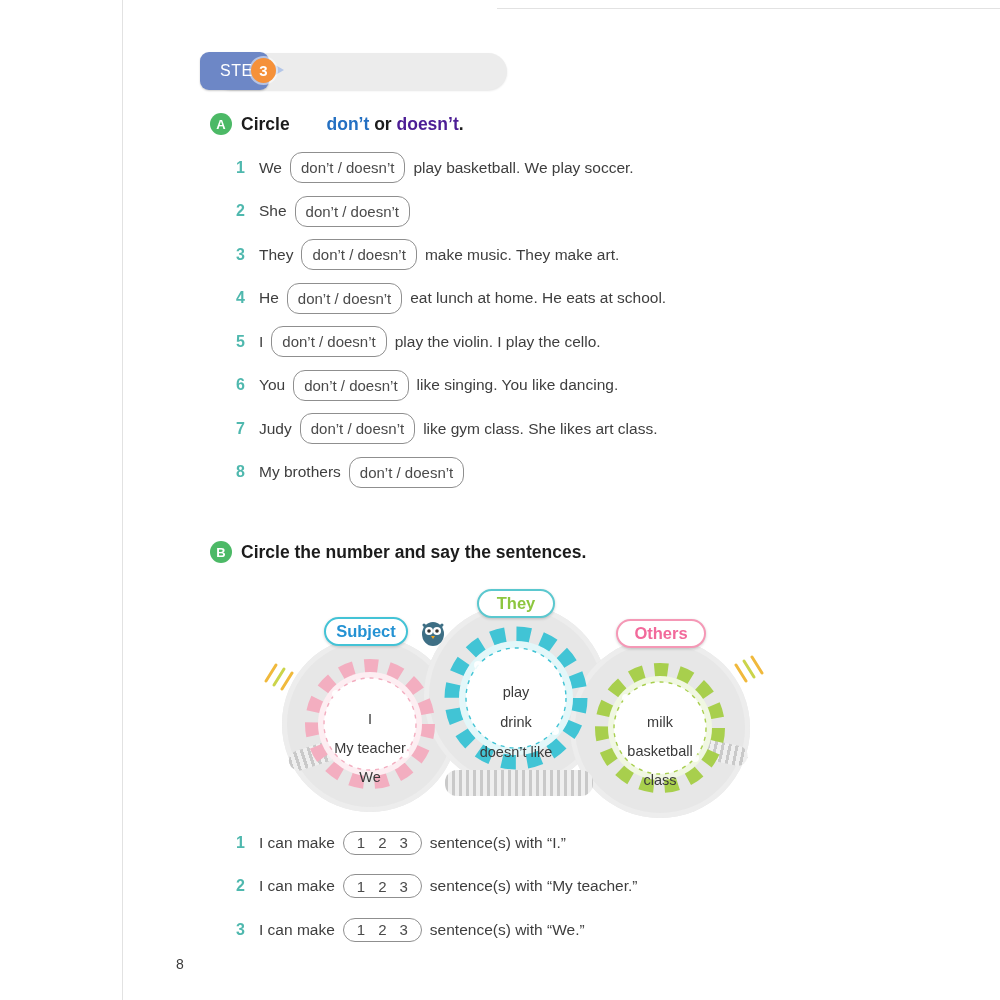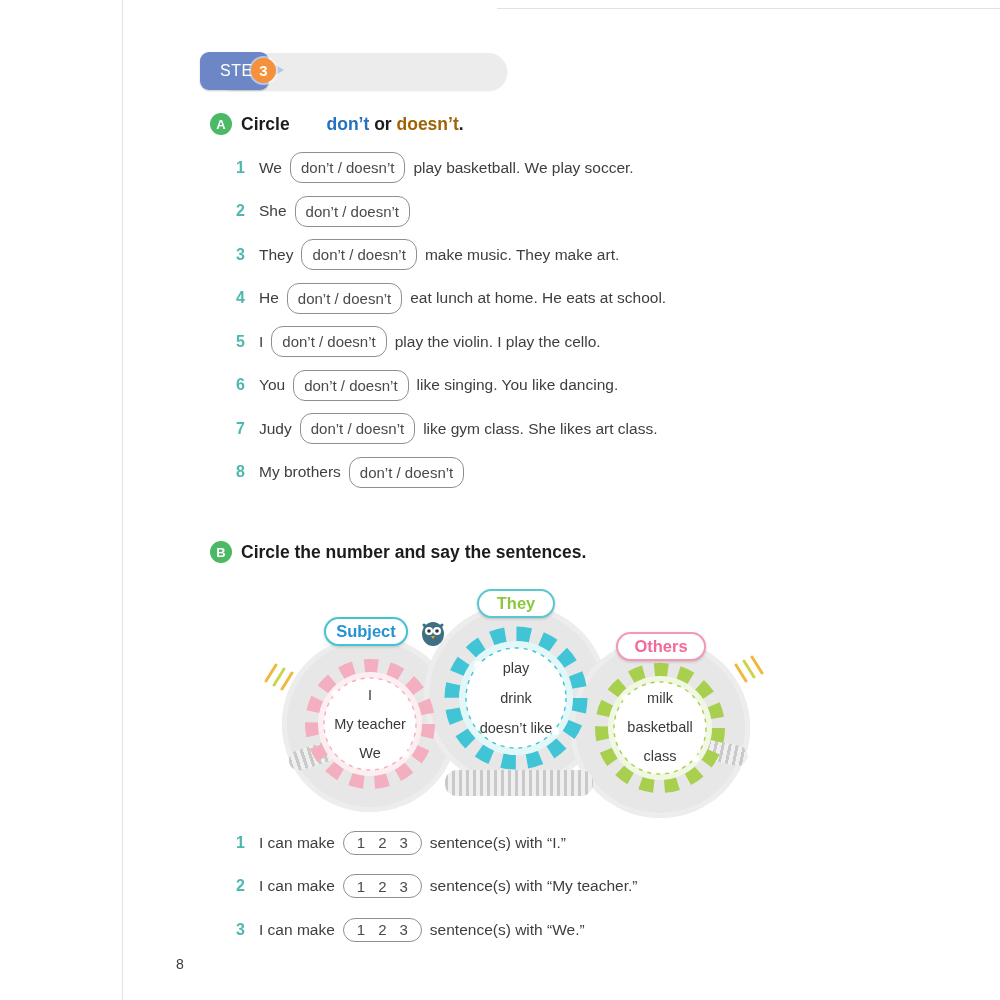--- a/index.html
+++ b/index.html
@@ -26,21 +26,21 @@
   .rows { position:absolute; }
   .row { display:flex; align-items:center; height:27px; margin-bottom:16.5px; gap:8px; font-size:15.5px; color:#3e3e3e; white-space:nowrap; }
   .num { min-width:15px; color:#4fb8ae; font-weight:bold; font-size:16px; }
   .pill { border:1.6px solid #8f8f8f; border-radius:12px; padding:6px 10px; font-size:15px; color:#4a4a4a; background:#fff; }
   .num-pill { border:1.6px solid #8f8f8f; border-radius:12px; padding:2.5px 13px; font-size:15px; color:#4a4a4a; background:#fff; display:flex; gap:13px; }
 
   
   .diagram { position:absolute; left:260px; top:577px; width:510px; height:250px; }
   .plate { position:absolute; border-radius:50%; background:#e7e7e7; box-shadow:inset 0 0 0 5px #ededed; }
   .gear { position:absolute; }
-  .gear-words { position:absolute; text-align:center; font-size:14.5px; color:#3a3a3a; }
+  .gear-words { position:absolute; text-align:center; font-size:14.5px; color:#3a3a3a;margin-top:24px; }
   .glabel { position:absolute; background:#fff; border-radius:15px; display:flex; align-items:center; justify-content:center; font-weight:bold; font-size:16.5px; border:2px solid; box-shadow:0 1px 3px rgba(0,0,0,0.18); }
   .rib { position:absolute; border-radius:12px; background:repeating-linear-gradient(90deg,#c9c9c9 0 3px,#efefef 3px 7px); }
   .deco { position:absolute; }
 
   .page-num { position:absolute; left:176px; top:956px; font-size:14px; color:#3a3a3a; }
 </style>
 </head>
 <body>
 
 <div class="page">
@@ -48,21 +48,21 @@
   <div class="hairline-v"></div>
   <div class="hairline-h"></div>
 
   <div class="title-pill"></div>
   <div class="step-arrow"></div>
   <div class="step-rect" style="background: rgb(109, 135, 198);">STEP</div>
   <div class="step-circle" style="background: rgb(245, 145, 58);">3</div>
 
   <div class="sec-head" style="left:210px; top:113px;">
     <span class="badge" style="background: rgb(76, 185, 102);">A</span>
-    <span class="head-txt"><span>Circle </span><span style="color: rgb(36, 112, 194); margin-left: 32px;">don’t</span><span> or </span><span style="color: #a16207;">doesn’t</span><span>.</span></span>
+    <span class="head-txt"><span>Circle </span><span style="color: rgb(36, 112, 194); margin-left: 32px;">don’t</span><span> or </span><span style="color: #4c1d95;">doesn’t</span><span>.</span></span>
   </div>
 
   <div class="rows" style="left:236px; top:154px;">
     <div class="row">
       <span class="num">1</span>
       <span>We</span>
       <span class="pill">don’t / doesn’t</span>
       <span>play basketball. We play soccer.</span>
     </div>
     <div class="row">
@@ -168,21 +168,21 @@
       <div>doesn’t like</div>
     </div>
     <div class="gear-words" style="left:340px; top:107px; width:120px; line-height:29px;">
       <div>milk</div>
       <div>basketball</div>
       <div>class</div>
     </div>
 
     <div class="glabel" style="left: 64px; top: 40px; width: 84px; height: 29px; color: rgb(36, 146, 211); border-color: rgb(67, 195, 214);">Subject</div>
     <div class="glabel" style="left: 217px; top: 12px; width: 78px; height: 29px; color: rgb(141, 198, 63); border-color: rgb(91, 200, 207);">They</div>
-    <div class="glabel" style="left: 356px; top: 42px; width: 90px; height: 29px; color: rgb(242, 105, 155); border-color: rgb(245, 152, 182); margin-top: 13px;">Others</div>
+    <div class="glabel" style="left: 356px; top: 42px; width: 90px; height: 29px; color: rgb(242, 105, 155); border-color: rgb(245, 152, 182);">Others</div>
 
     <svg class="deco" style="left:160px; top:42px;" width="26" height="28">
       <ellipse cx="13" cy="15" rx="11" ry="12" fill="#3e6f85"></ellipse>
       <path d="M4 6 L8 10 M22 6 L18 10" stroke="#3e6f85" stroke-width="3" stroke-linecap="round"></path>
       <circle cx="9" cy="12" r="4" fill="#ffffff"></circle>
       <circle cx="17" cy="12" r="4" fill="#ffffff"></circle>
       <circle cx="9" cy="12" r="1.8" fill="#333333"></circle>
       <circle cx="17" cy="12" r="1.8" fill="#333333"></circle>
       <polygon points="11,17 15,17 13,20" fill="#f5a623"></polygon>
     </svg>

